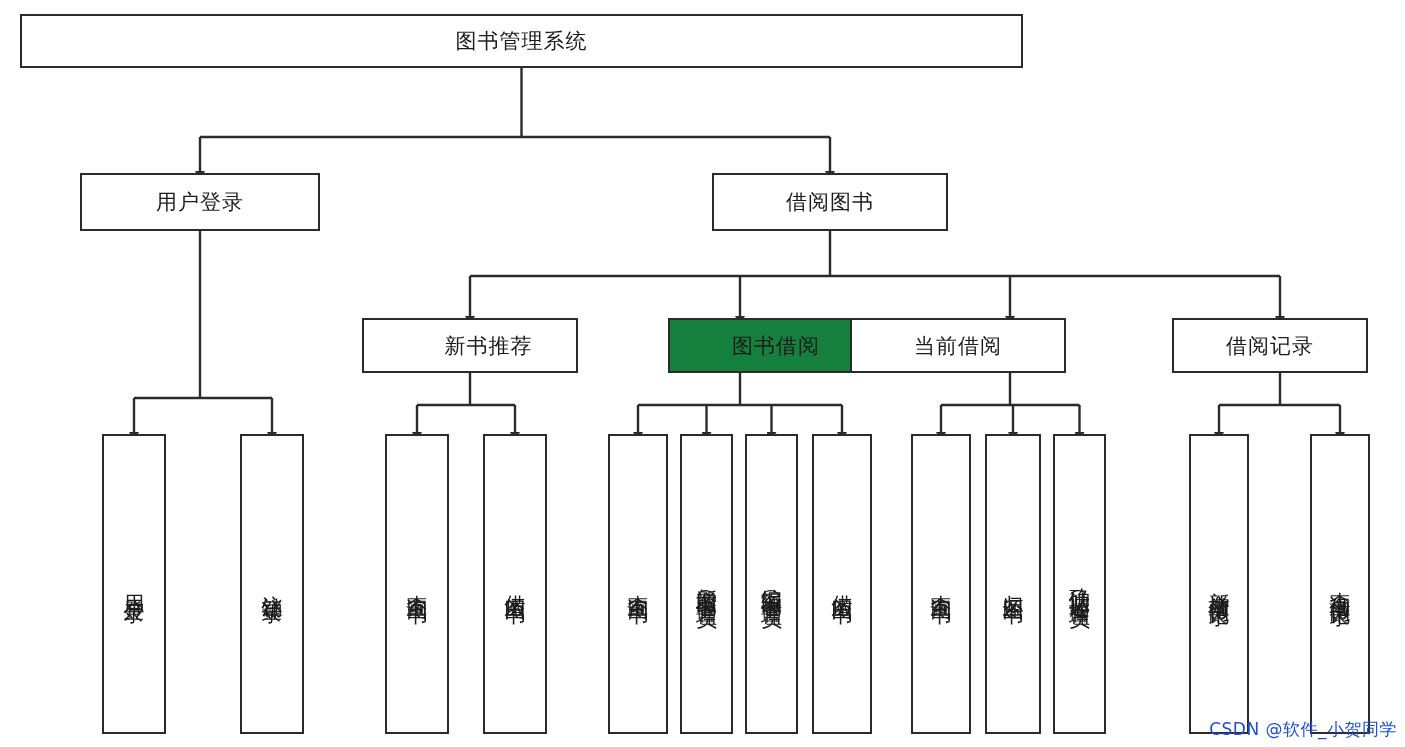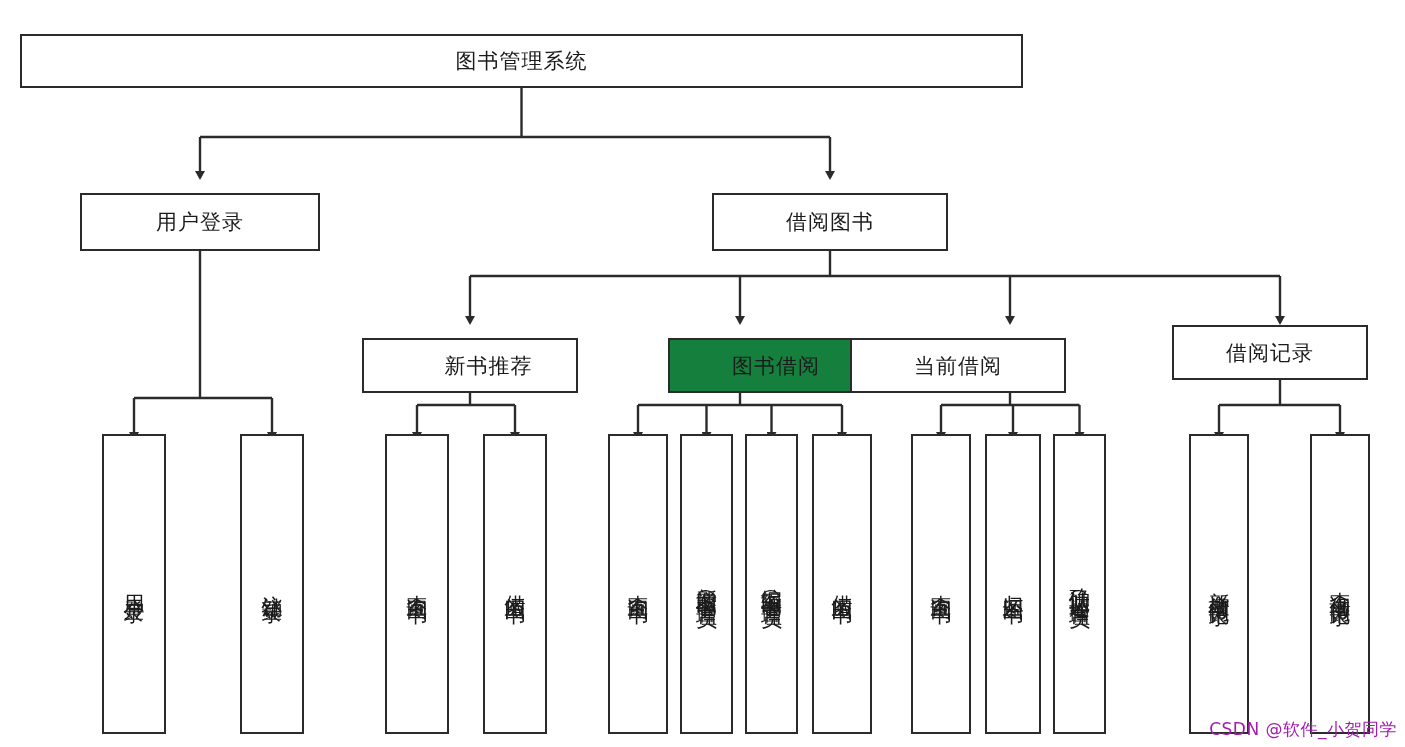--- a/index.html
+++ b/index.html
@@ -33,42 +33,41 @@
     border: 2px solid #2b2b2b;
     background: #ffffff;
     display: flex;
     align-items: center;
     justify-content: center;
     color: #1b1b1b;
   }
   .node.h-node {
     font-size: 21px;
     letter-spacing: 1px;
-    margin-top: 20px;
   }
   .node.v-node {
     font-size: 21px;
   }
   .v-label {
     writing-mode: vertical-rl;
     text-orientation: upright;
     letter-spacing: 3px;
     line-height: 1.05;
     white-space: nowrap;
     color: #1b1b1b;
   }
   .h-label {
     white-space: nowrap;
   }
   #watermark {
     position: absolute;
     right: 8px;
     bottom: 6px;
     font-size: 17px;
-    color: #a21caf;
+    color: #1d4ed8;
     letter-spacing: 0.5px;
     white-space: nowrap;
   }
 </style>
 </head>
 <body>
 
 <div id="stage">
 
   <svg id="edge-layer" viewBox="0 0 1405 747" width="1405" height="747" xmlns="http://www.w3.org/2000/svg">
@@ -126,21 +125,21 @@
       </div>
       <div class="node h-node" style="left: 362px; top: 318px; width: 216px; height: 55px; border-color: rgb(43, 43, 43); background: rgb(255, 255, 255); padding-left: 37px;">
         <span class="h-label">新书推荐</span>
       </div>
       <div class="node h-node" style="left: 668px; top: 318px; width: 216px; height: 55px; border-color: rgb(43, 43, 43); background: #15803d;">
         <span class="h-label">图书借阅</span>
       </div>
       <div class="node h-node" style="left: 850px; top: 318px; width: 216px; height: 55px; border-color: rgb(43, 43, 43); background: rgb(255, 255, 255);">
         <span class="h-label">当前借阅</span>
       </div>
-      <div class="node h-node" style="left: 1172px; top: 305px; width: 196px; height: 55px; border-color: rgb(43, 43, 43); background: rgb(255, 255, 255);">
+      <div class="node h-node" style="left: 1172px; top: 318px; width: 196px; height: 55px; border-color: rgb(43, 43, 43); background: rgb(255, 255, 255);">
         <span class="h-label">借阅记录</span>
       </div>
       <div class="node v-node" style="left: 102px; top: 434px; width: 64px; height: 300px; border-color: rgb(43, 43, 43); background: rgb(255, 255, 255);">
         <span class="v-label">用户登录</span>
       </div>
       <div class="node v-node" style="left: 240px; top: 434px; width: 64px; height: 300px; border-color: rgb(43, 43, 43); background: rgb(255, 255, 255);">
         <span class="v-label">注销登录</span>
       </div>
       <div class="node v-node" style="left: 385px; top: 434px; width: 64px; height: 300px; border-color: rgb(43, 43, 43); background: rgb(255, 255, 255);">
         <span class="v-label">查询图书</span>

